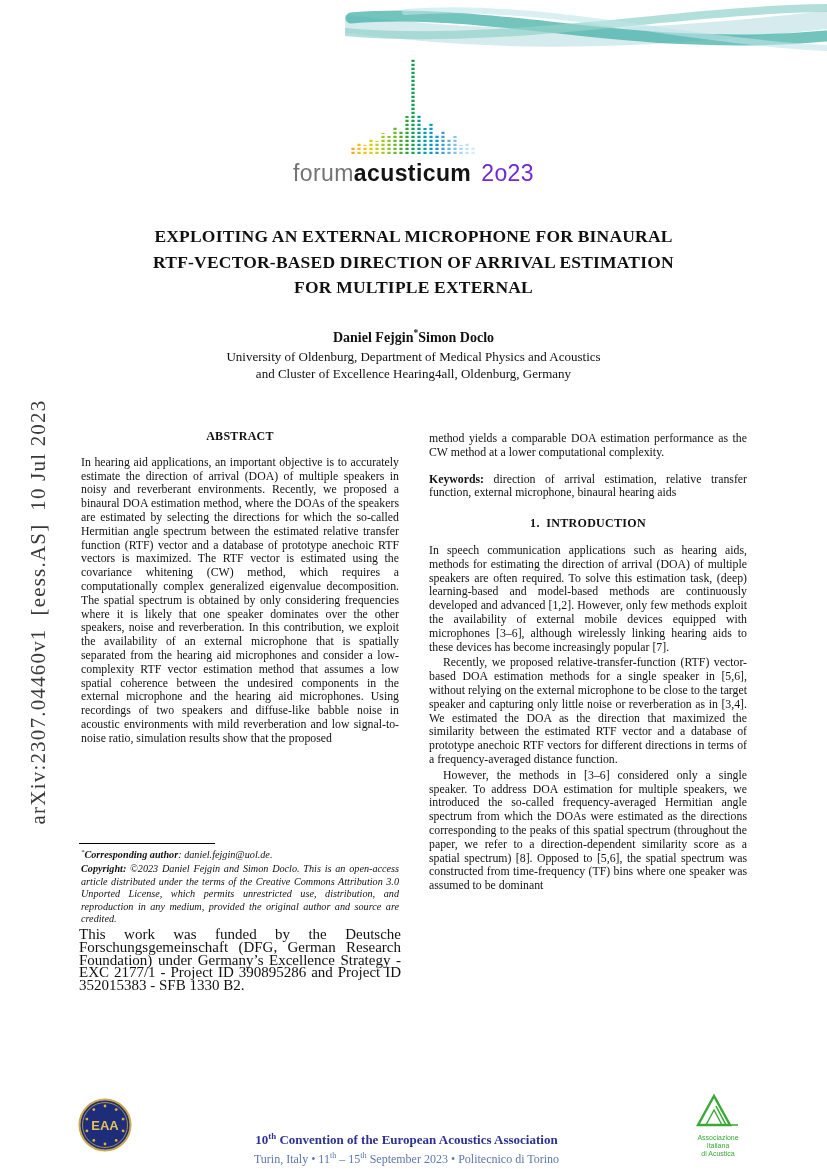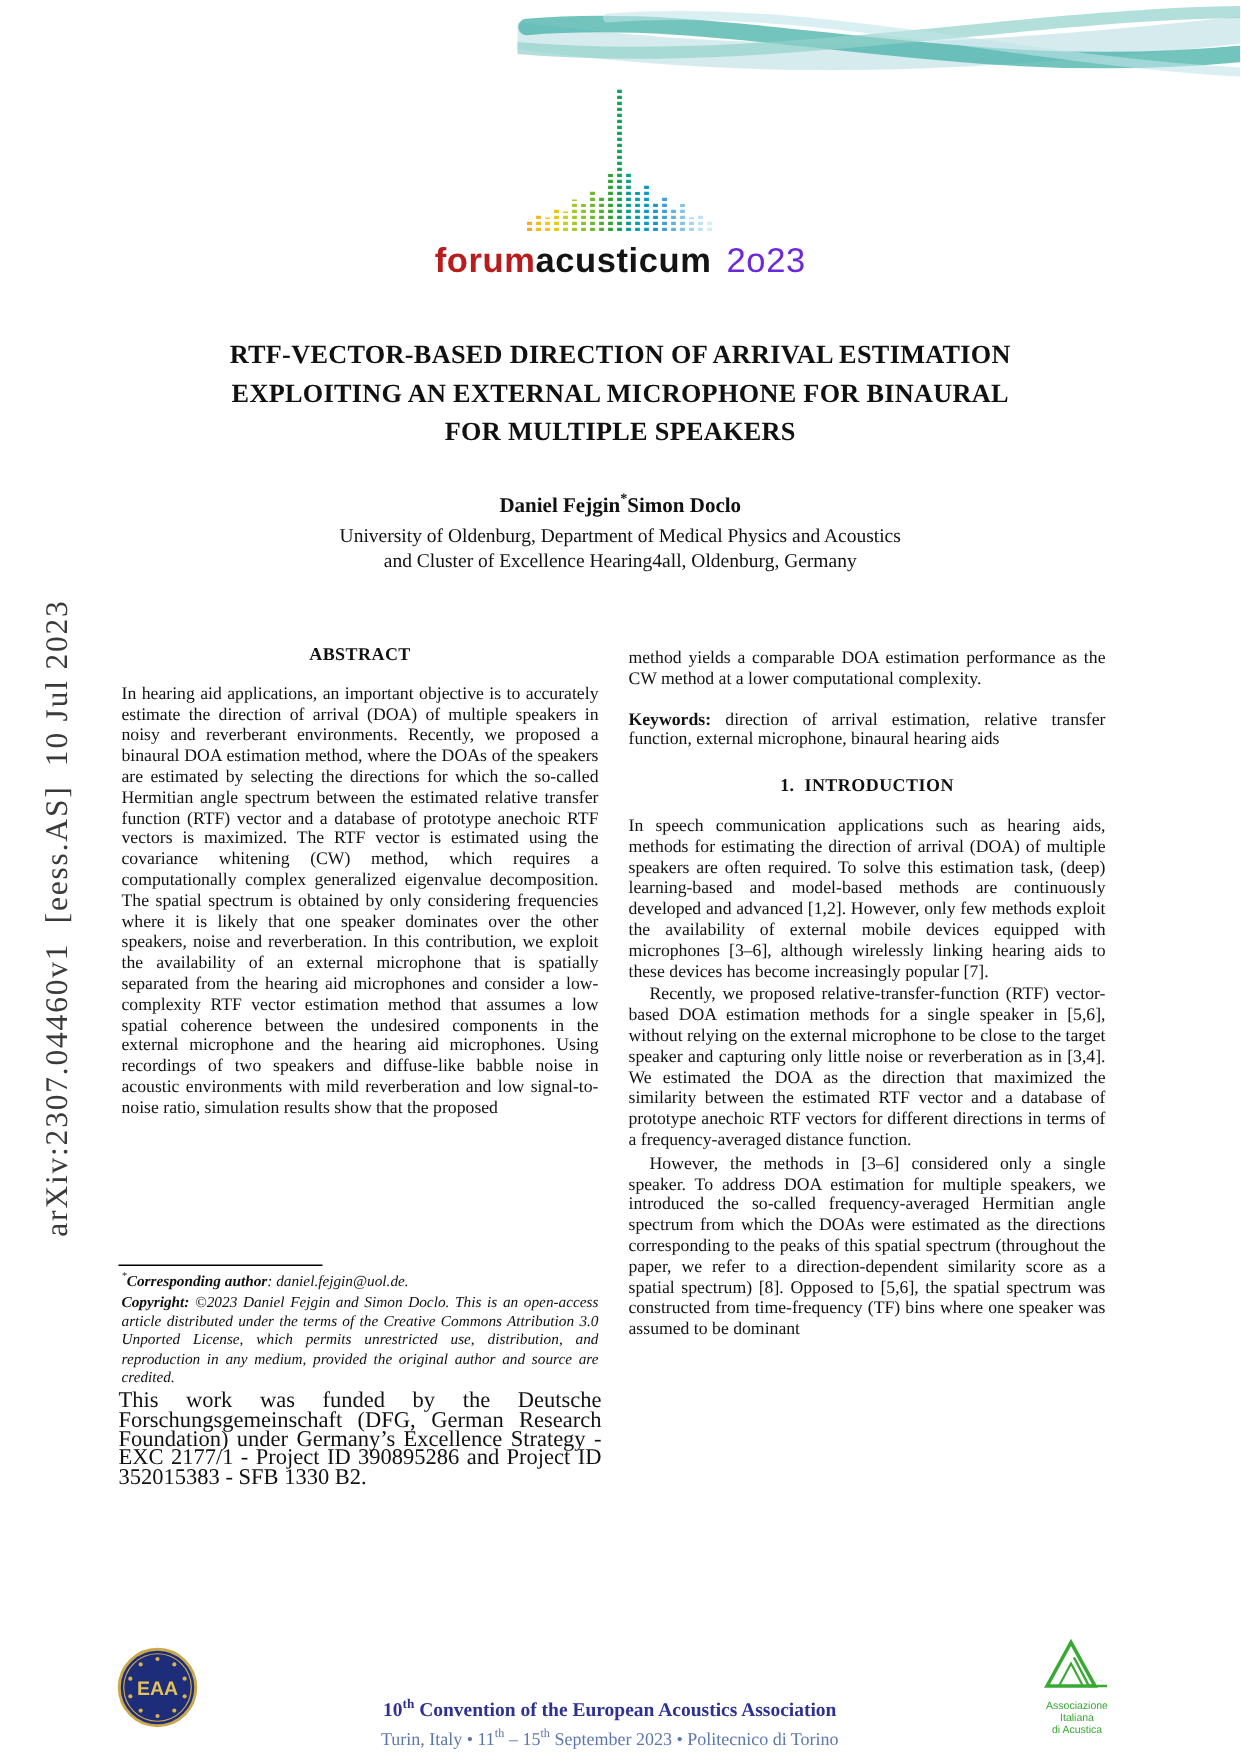--- a/index.html
+++ b/index.html
@@ -10,42 +10,42 @@
     font-family:"Liberation Serif", serif; color:#111;
   }
 
   
   .swoosh { position:absolute; top:0; right:0; display:block; }
 
   
   .logo-block { position:absolute; top:56px; left:0; width:100%; text-align:center; }
   .logo-bars { display:block; margin:0 auto; }
   .logo-text { margin-top:4px; font-family:"Liberation Sans", sans-serif; font-size:23px; color:#222; letter-spacing:.4px; }
-  .logo-text .light { font-weight:700; color:#b91c1c; }
+  .logo-text .light { font-weight:400; color:#737373; }
   .logo-text .bold  { font-weight:700; color:#141414;text-align:center; }
   .logo-text .year  { font-weight:400; color:#6d28d9; margin-left:10px; }
 
   
   .arxiv-stamp {
     position:absolute; left:38px; top:612px;
     transform:translate(-50%,-50%) rotate(-90deg);
     white-space:nowrap; font-size:21px; letter-spacing:1.2px; color:#3a3a3a;
   }
 
   
   .title { position:absolute; top:224px; left:60px; right:60px; text-align:center;
            font-size:17.5px; font-weight:700; line-height:25.5px; letter-spacing:.2px; }
   .authors { position:absolute; top:330px; width:100%; text-align:center; font-size:14px; font-weight:700; }
   .authors .author + .author { }
   .affiliation { position:absolute; top:348px; width:100%; text-align:center; font-size:13px; line-height:17px; }
 
   .sup { vertical-align:super; font-size:68%; line-height:0; }
 
   
-  .columns { position:absolute; top:430px; left:79px; width:670px; display:flex; gap:16px;
+  .columns { position:absolute; top:430px; left:79px; width:670px; display:flex; gap:26px;
              font-size:11.8px; line-height:13.8px; text-align:justify;
              hyphens:auto; -webkit-hyphens:auto; }
   .col { width:322px; position:relative; height:592px; }
   .sec-heading { text-align:center; font-weight:700; font-size:12px; letter-spacing:.3px; margin:0 0 12px; }
   .col-right .sec-heading { margin:17px 0 13px; }
   .para { margin:2px; }
   .indent { text-indent:14px; }
   .kw { margin-top:13px; }
   .kw .b { font-weight:700; }
 
@@ -102,23 +102,23 @@
         <line x1="107" y1="98" x2="107" y2="80" stroke="#84c3e6"></line>
         <line x1="113" y1="98" x2="113" y2="89" stroke="#a4d4ee"></line>
         <line x1="119" y1="98" x2="119" y2="86" stroke="#bfe2f3"></line>
         <line x1="125" y1="98" x2="125" y2="91" stroke="#d5ecf7"></line>
       </g>
     </svg>
     <div class="logo-text"><span class="light">forum</span><span class="bold">acusticum</span><span class="year">2o23</span></div>
   </div>
 
   <h1 class="title">
+    <div>EXPLOITING AN EXTERNAL MICROPHONE FOR BINAURAL</div>
     <div>RTF-VECTOR-BASED DIRECTION OF ARRIVAL ESTIMATION</div>
-    <div>EXPLOITING AN EXTERNAL MICROPHONE FOR BINAURAL</div>
-    <div>FOR MULTIPLE SPEAKERS</div>
+    <div>FOR MULTIPLE EXTERNAL</div>
   </h1>
 
   <div class="authors"><span class="author"><span>Daniel Fejgin</span><span class="sup">*</span></span><span class="author"><span>Simon Doclo</span></span></div>
 
   <div class="affiliation">
     <div>University of Oldenburg, Department of Medical Physics and Acoustics</div>
     <div>and Cluster of Excellence Hearing4all, Oldenburg, Germany</div>
   </div>
 
   <main class="columns">

